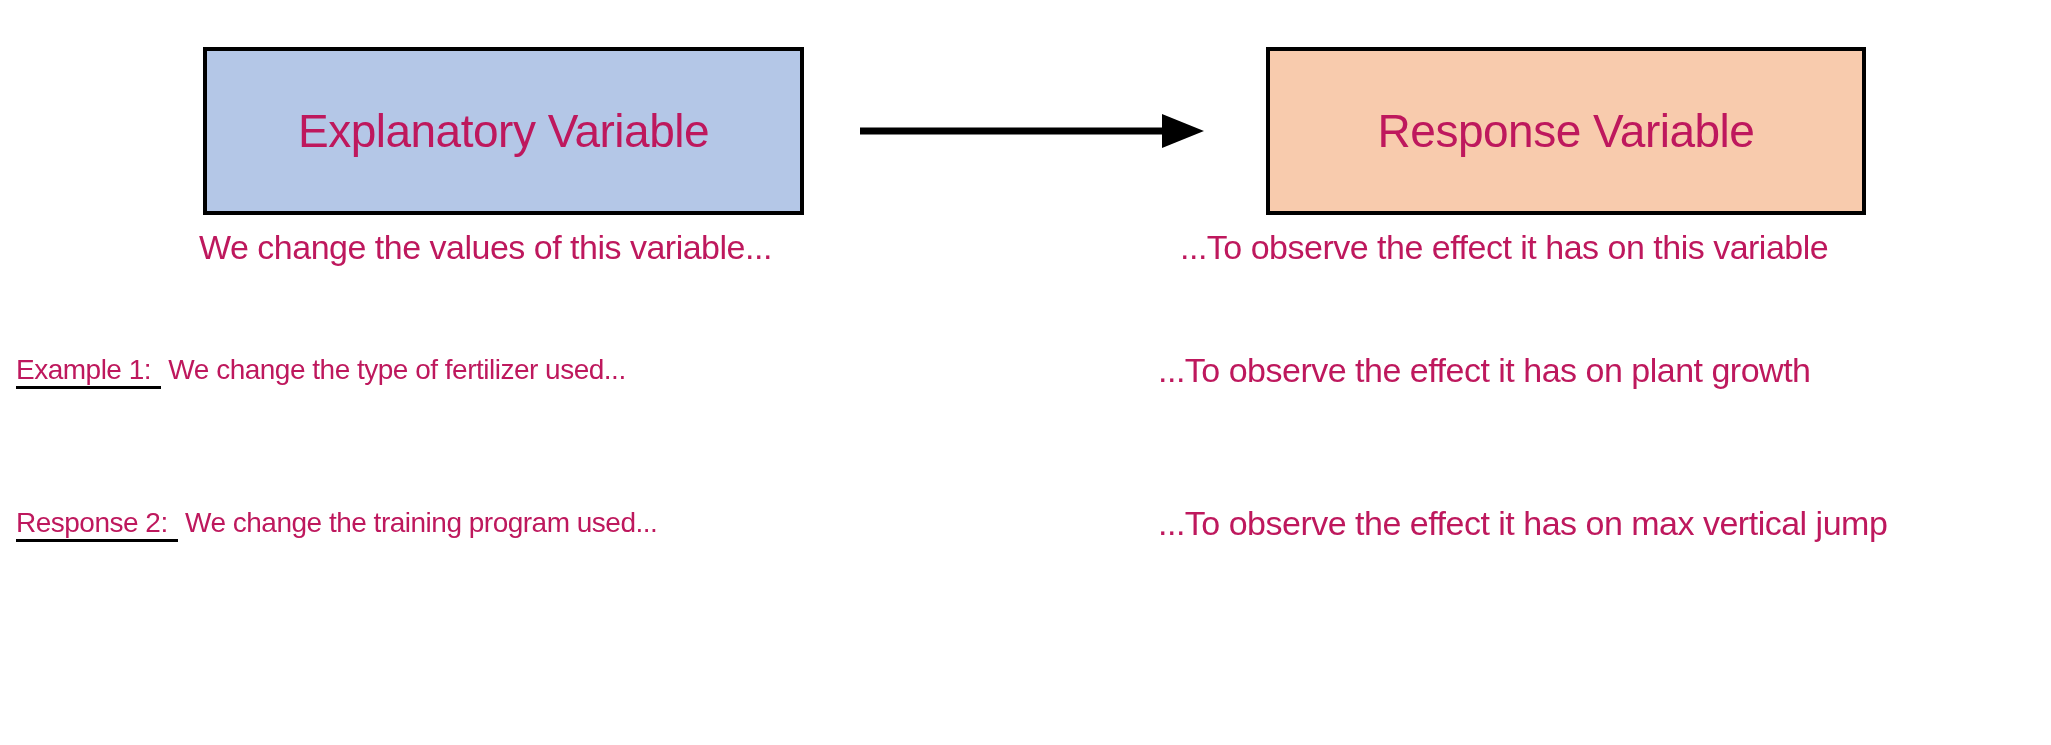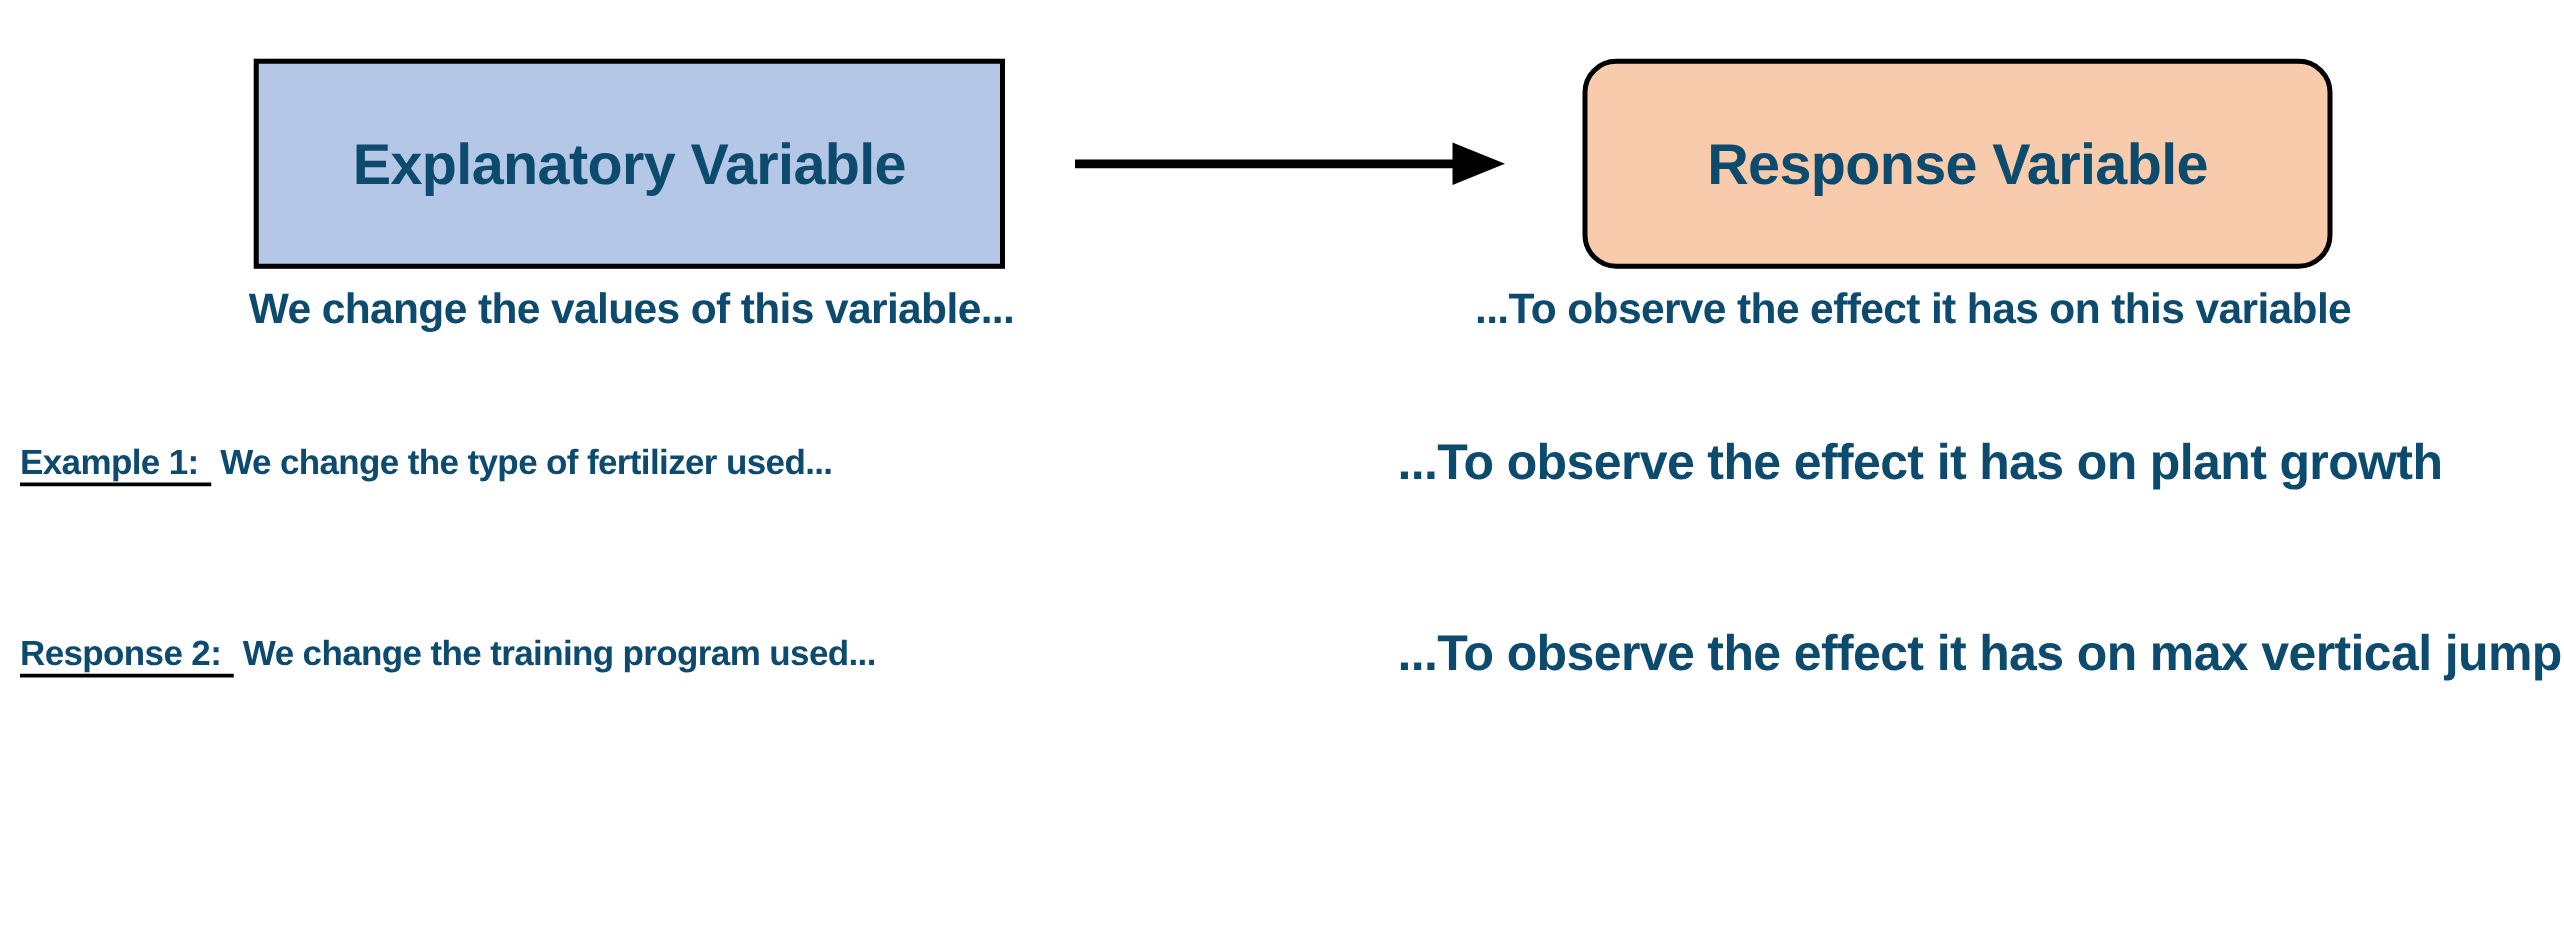--- a/index.html
+++ b/index.html
@@ -6,39 +6,39 @@
     margin: 0;
     padding: 0;
     background: #ffffff;
     font-family: "Liberation Sans", sans-serif;
   }
   .canvas {
     position: relative;
     width: 2051px;
     height: 596px;
     background: #ffffff;
-    color: #0c4a6e;
-    font-weight: bold;
+    color: #be185d;
+    font-weight: normal;
     font-stretch: condensed;
   }
   .var-box {
     position: absolute;
     top: 47px;
     height: 168px;
     border: 4px solid #000000;
     display: flex;
     align-items: center;
     justify-content: center;
     box-sizing: border-box;
     font-size: 46px;
     letter-spacing: -0.5px;
     white-space: nowrap;
   }
   .box-explanatory { left: 203px;  width: 601px; }
-  .box-response   { left: 1266px; width: 600px; border-radius: 27px; }
+  .box-response   { left: 1266px; width: 600px; }
   .arrow-wrap {
     position: absolute;
     left: 858px;
     top: 108px;
     width: 346px;
     height: 46px;
     color: #000000;
   }
   .caption {
     position: absolute;
@@ -61,22 +61,22 @@
   .row-1 { top: 348px; }
   .row-2 { top: 501px; }
   .row-3 { top: 658px; }
   .example-label {
     border-bottom: 3px solid #000000;
     padding-right: 10px;
     padding-bottom: 1px;
   }
   .right-col {
     position: absolute;
-    left: 1118px;
-    font-size: 40px;
+    left: 1158px;
+    font-size: 34px;
     letter-spacing: -0.5px;
     white-space: nowrap;
     line-height: 44px;
   }
   .rrow-1 { top: 348px; }
   .rrow-2 { top: 501px; }
   .rrow-3 { top: 658px; }
 </style>
 </head>
 <body>

